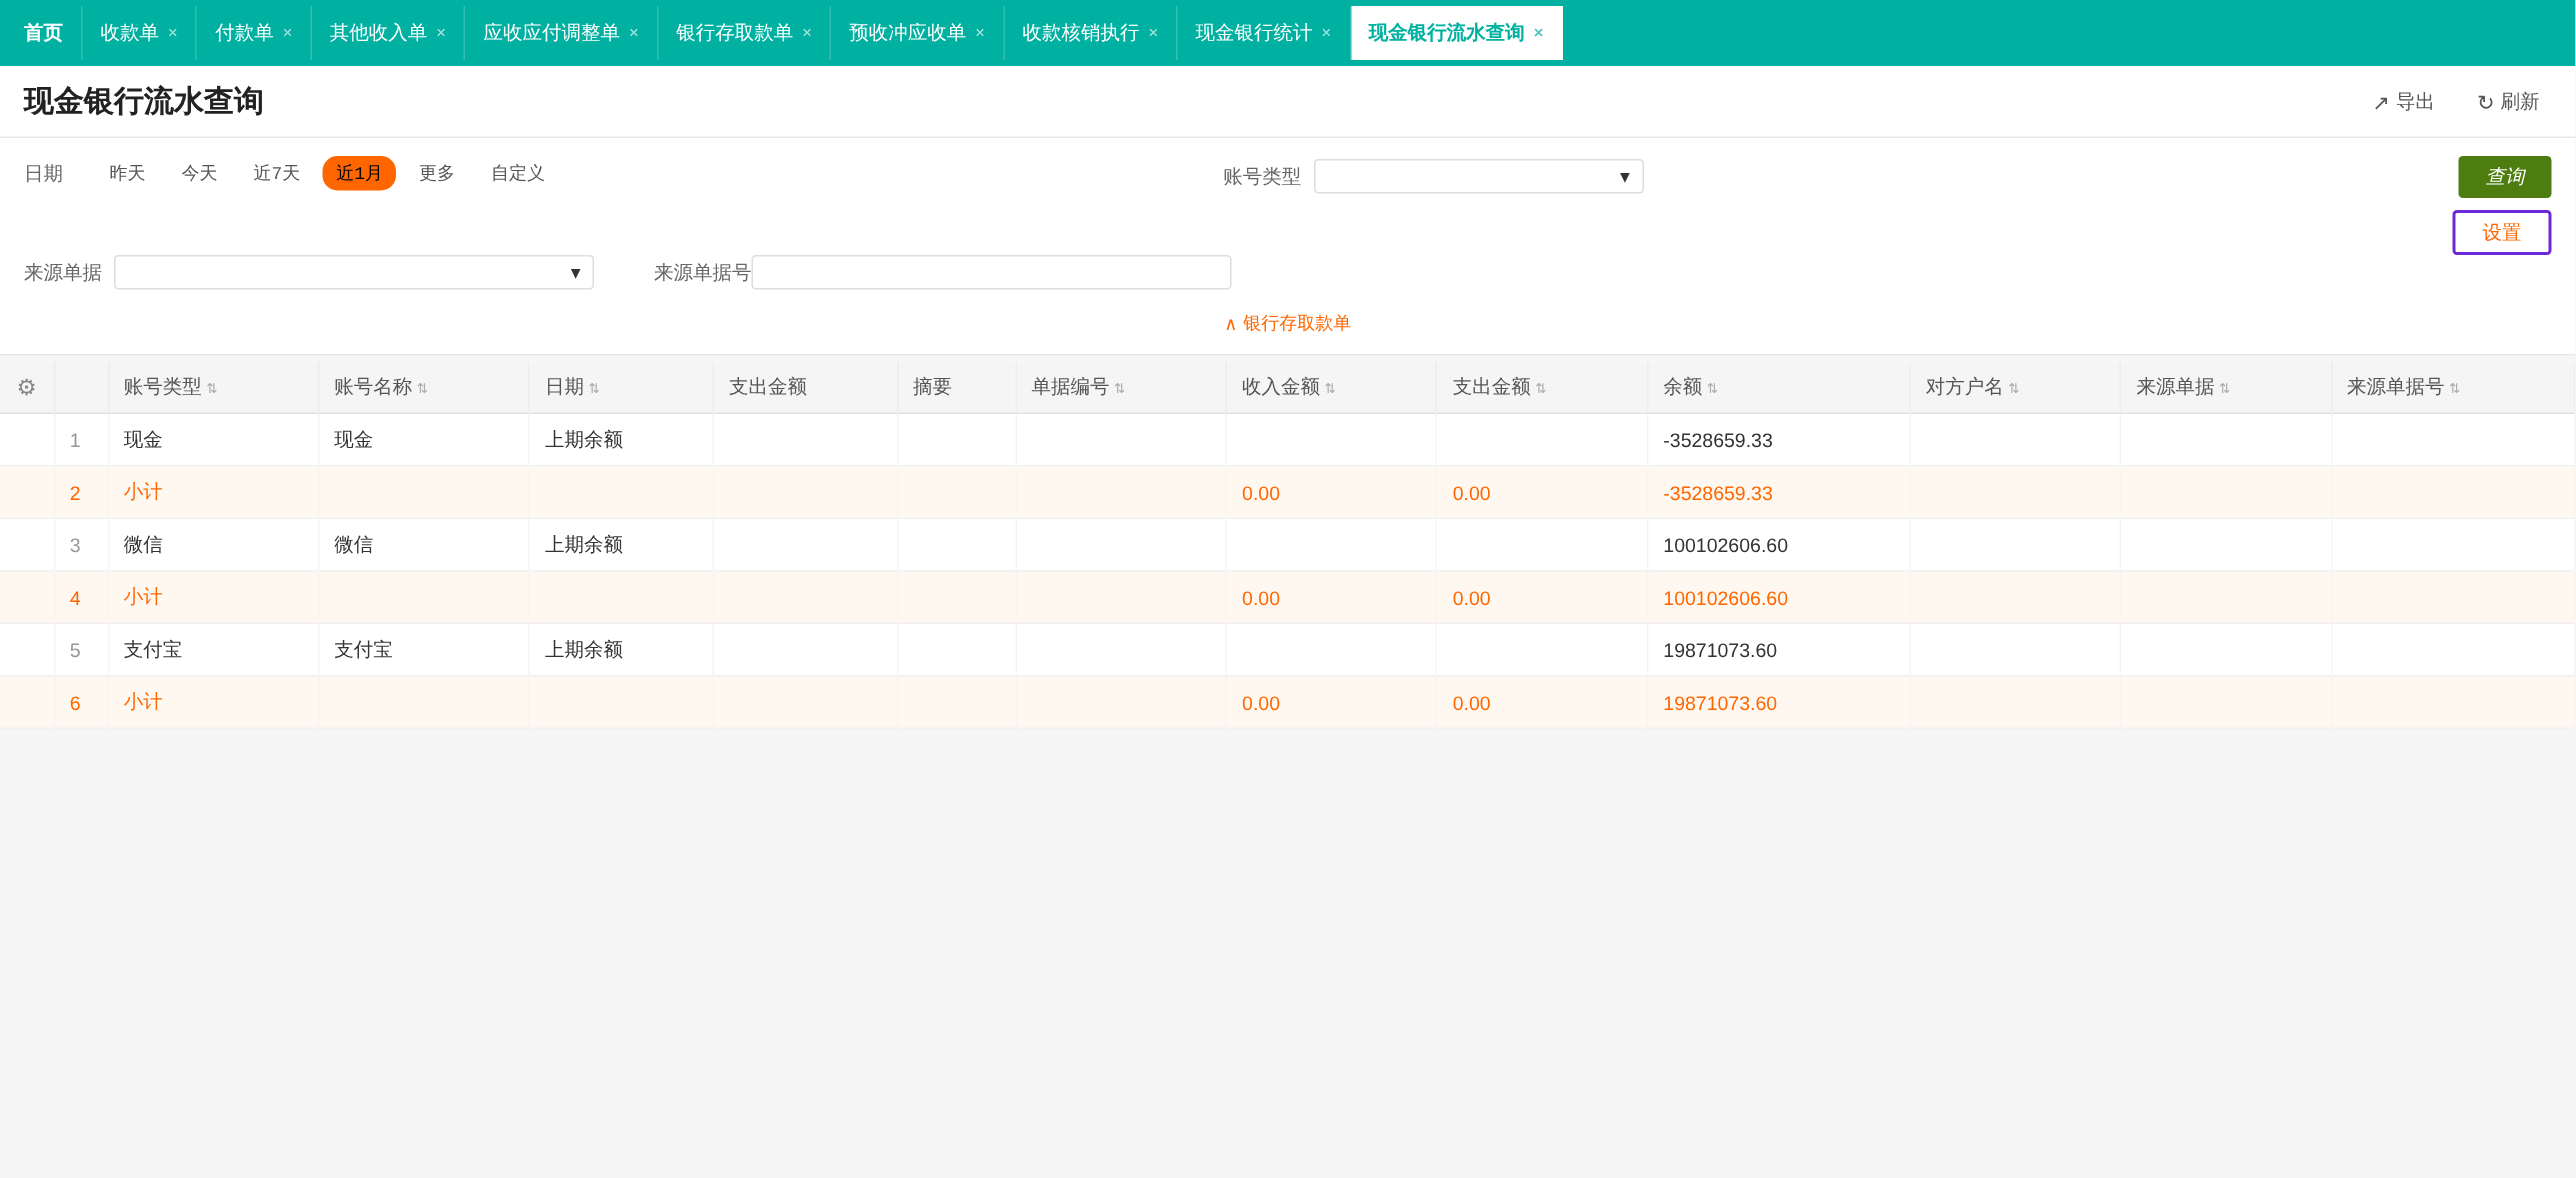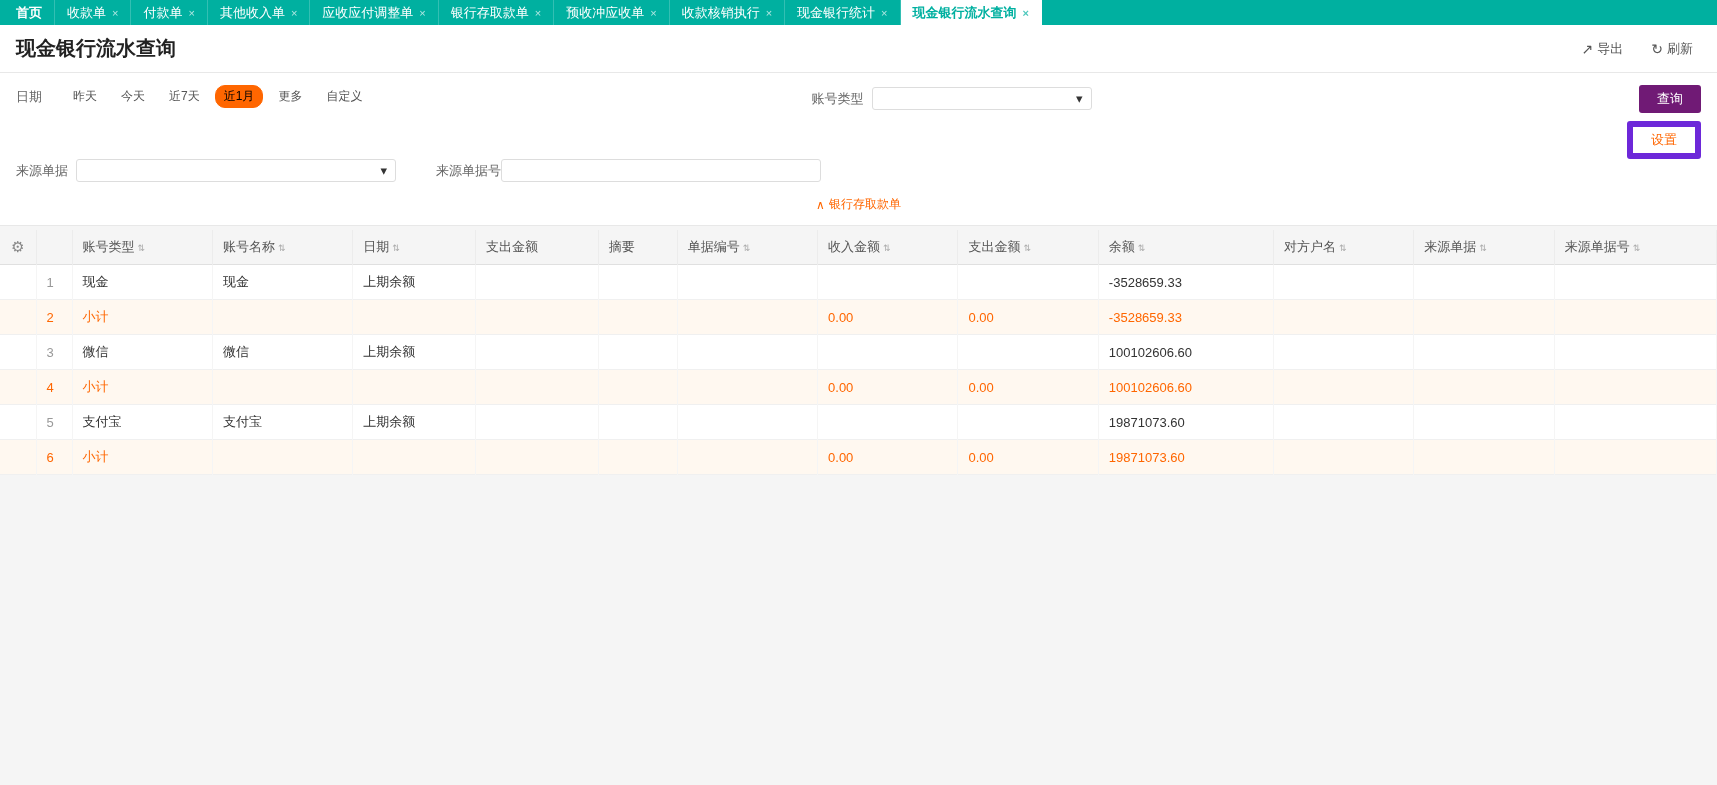--- a/index.html
+++ b/index.html
@@ -3,21 +3,21 @@
   <meta charset="utf-8">
   <style>
     * { box-sizing: border-box; margin: 0; padding: 0; }
     body { font-family: 'Microsoft YaHei', Arial, sans-serif; font-size: 13px; background: #f5f5f5; color: #333; }
 
     
     .top-nav {
       background: #00b0a0;
       display: flex;
       align-items: center;
-      height: 25px;
+      height: 44px;
       padding: 0 4px;
       overflow: hidden;
     }
     .nav-tab {
       display: flex;
       align-items: center;
       height: 36px;
       padding: 0 12px;
       color: #fff;
       font-size: 13px;
@@ -92,20 +92,21 @@
       gap: 6px;
       margin-right: 8px;
     }
     .date-btn {
       padding: 2px 8px;
       font-size: 12px;
       cursor: pointer;
       border-radius: 10px;
       border: 1px solid transparent;
       color: #555;
+      font-family: Liberation Mono, monospace;
     }
     .date-btn.active {
       background: #f60;
       color: #000000;
       border-color: #f60;
       border-radius: 10px;
     }
     .filter-select {
       display: flex;
       align-items: center;
@@ -129,33 +130,34 @@
       color: #333;
       outline: none;
     }
     .filter-section-label {
       color: #666;
       font-size: 13px;
       min-width: 60px;
       flex-shrink: 0;
     }
     .btn-query {
-      background: #701a75;
+      background: #4d7c0f;
       color: #fff;
       border: none;
       border-radius: 3px;
       padding: 5px 18px;
       font-size: 13px;
       cursor: pointer;
       white-space: nowrap;
+      font-style: italic;
     }
     .btn-setting {
       background: #fff;
       color: #f60;
-      border: 6px solid #6d28d9;
+      border: 2px solid #6d28d9;
       border-radius: 3px;
       padding: 4px 18px;
       font-size: 13px;
       cursor: pointer;
       white-space: nowrap;
       margin-top: 4px;
     }
     .right-btns {
       display: flex;
       flex-direction: column;

